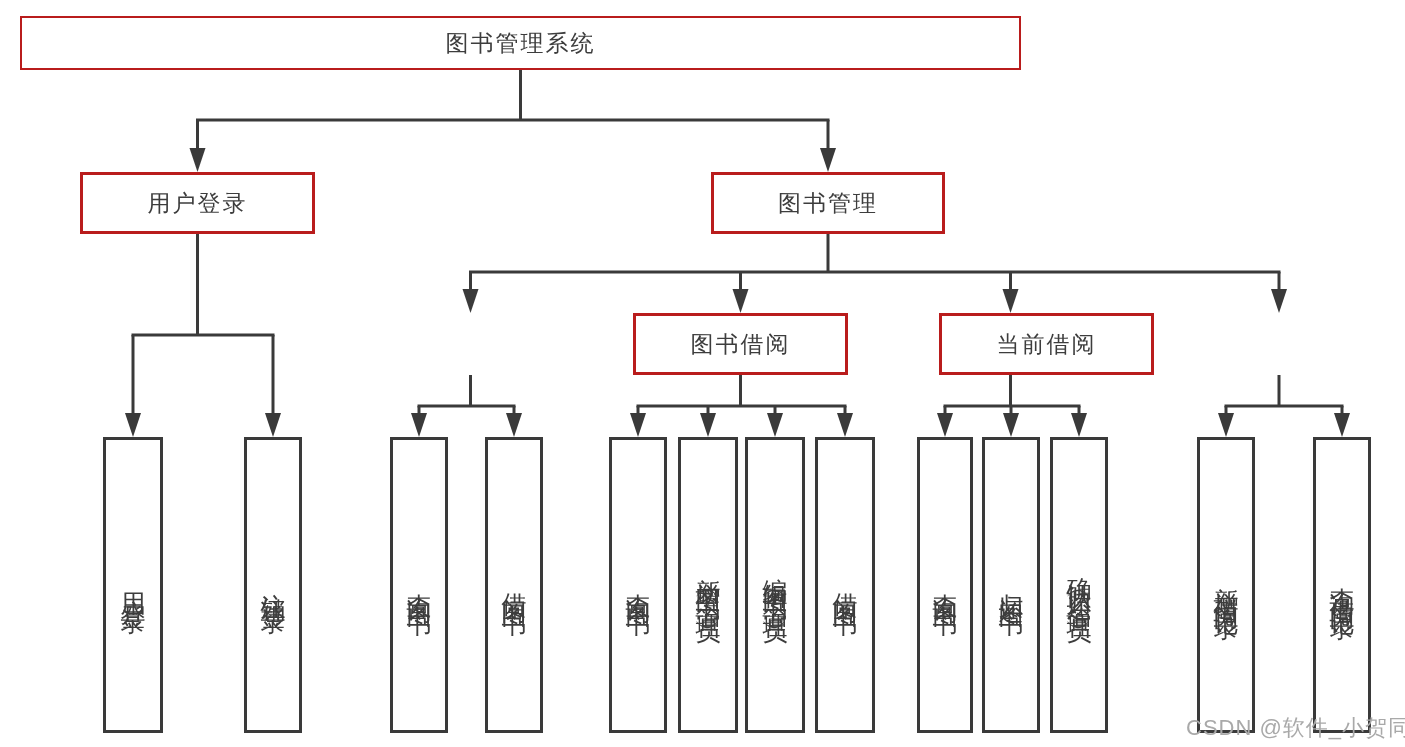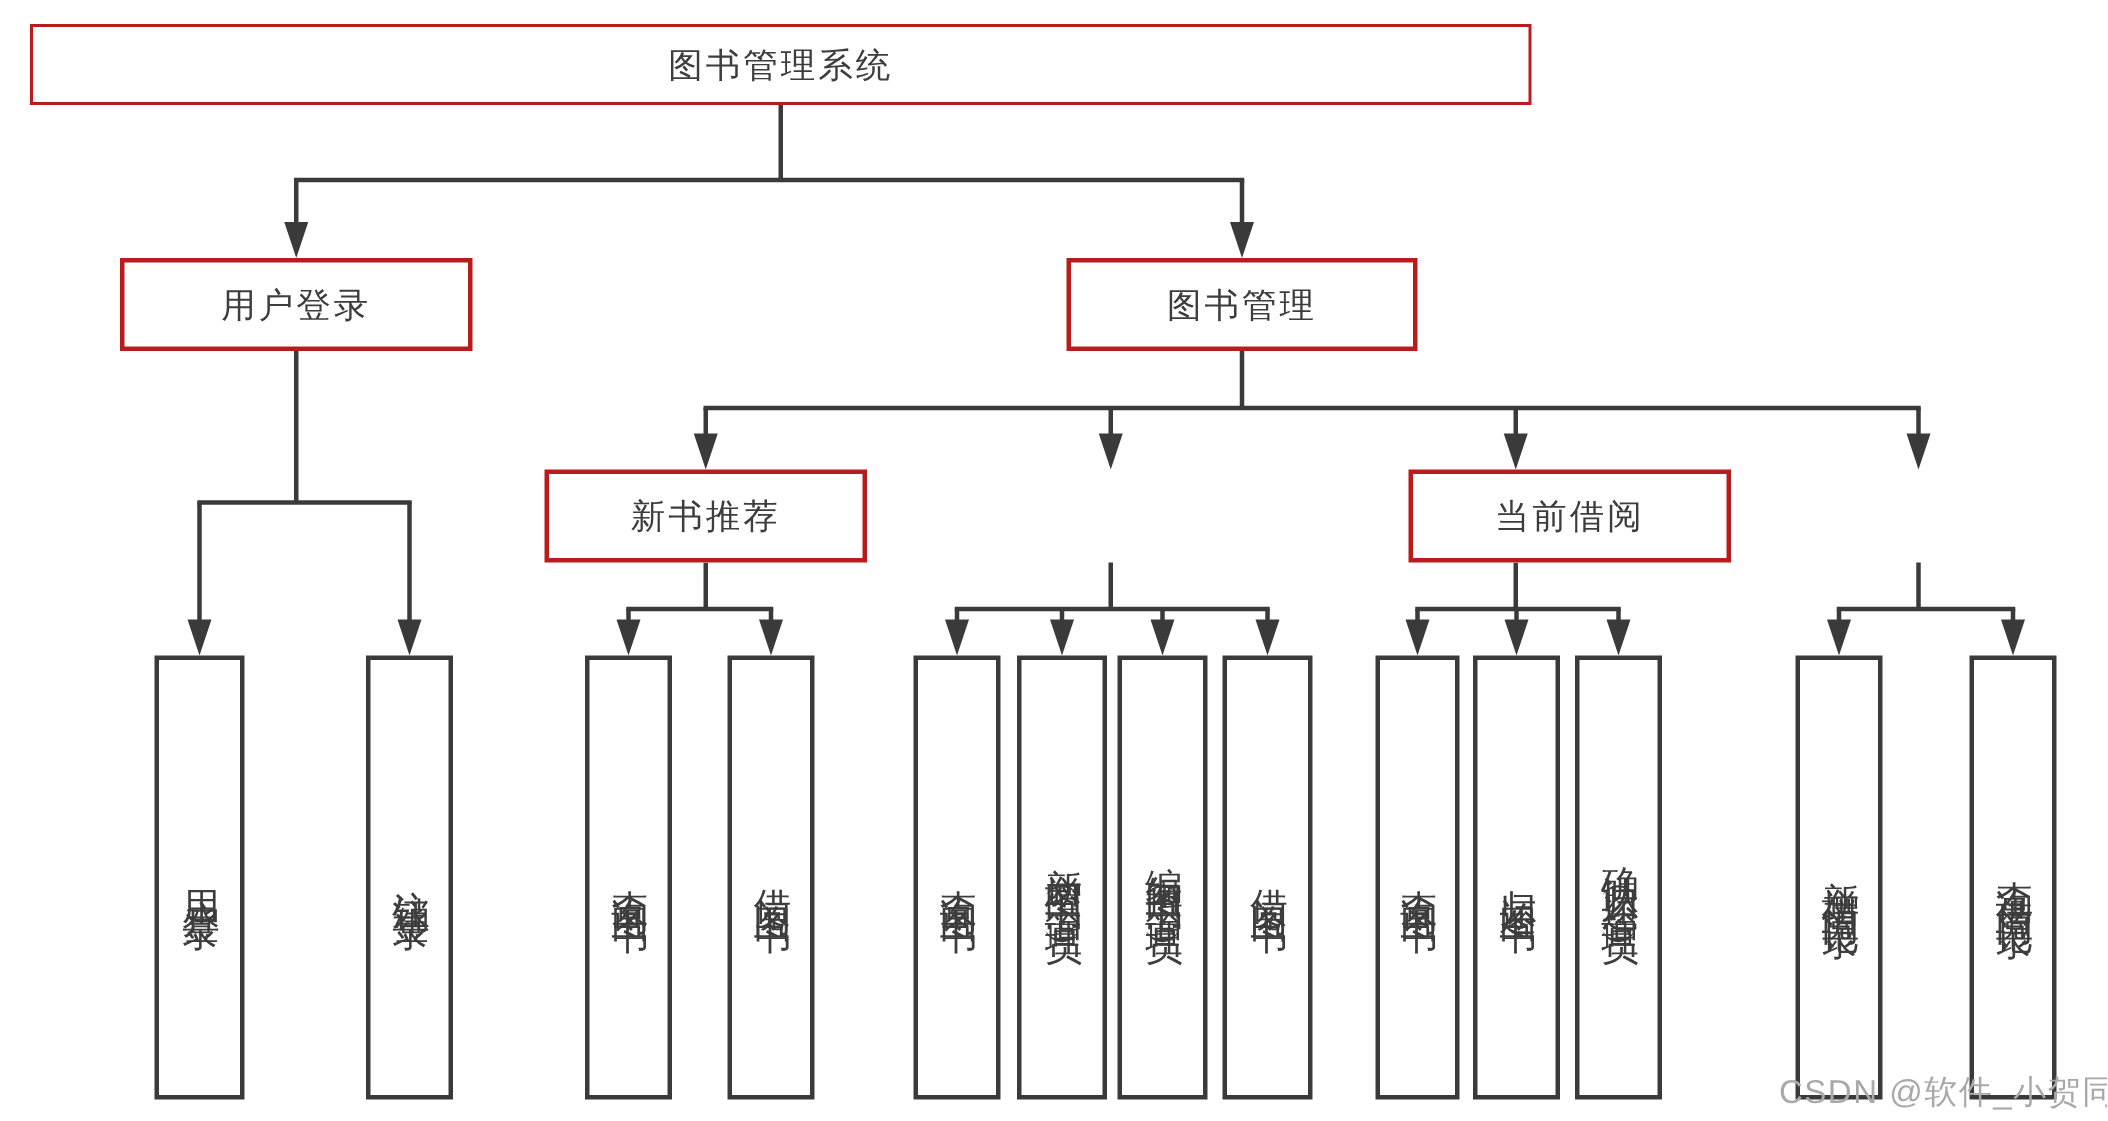--- a/index.html
+++ b/index.html
@@ -121,22 +121,22 @@
     <span>图书管理系统</span>
   </div>
 
   <div class="hbox" style="left:80px;top:172px;width:235px;height:62px;">
     <span>用户登录</span>
   </div>
   <div class="hbox" style="left:711px;top:172px;width:234px;height:62px;">
     <span>图书管理</span>
   </div>
 
-  <div class="hbox" style="left:363px;top:313px;width:215px;height:62px;">
-    <span>新书推荐</span>
+  <div class="hbox" style="left:633px;top:313px;width:215px;height:62px;">
+    <span>图书借阅</span>
   </div>
   <div class="hbox" style="left:903px;top:313px;width:215px;height:62px;margin-left:36px;">
     <span>当前借阅</span>
   </div>
 
   <div class="vbox" style="left:103px;width:60px;">
     <span class="vtext">用户登录</span>
   </div>
   <div class="vbox" style="left:244px;width:58px;">
     <span class="vtext">注销登录</span>

